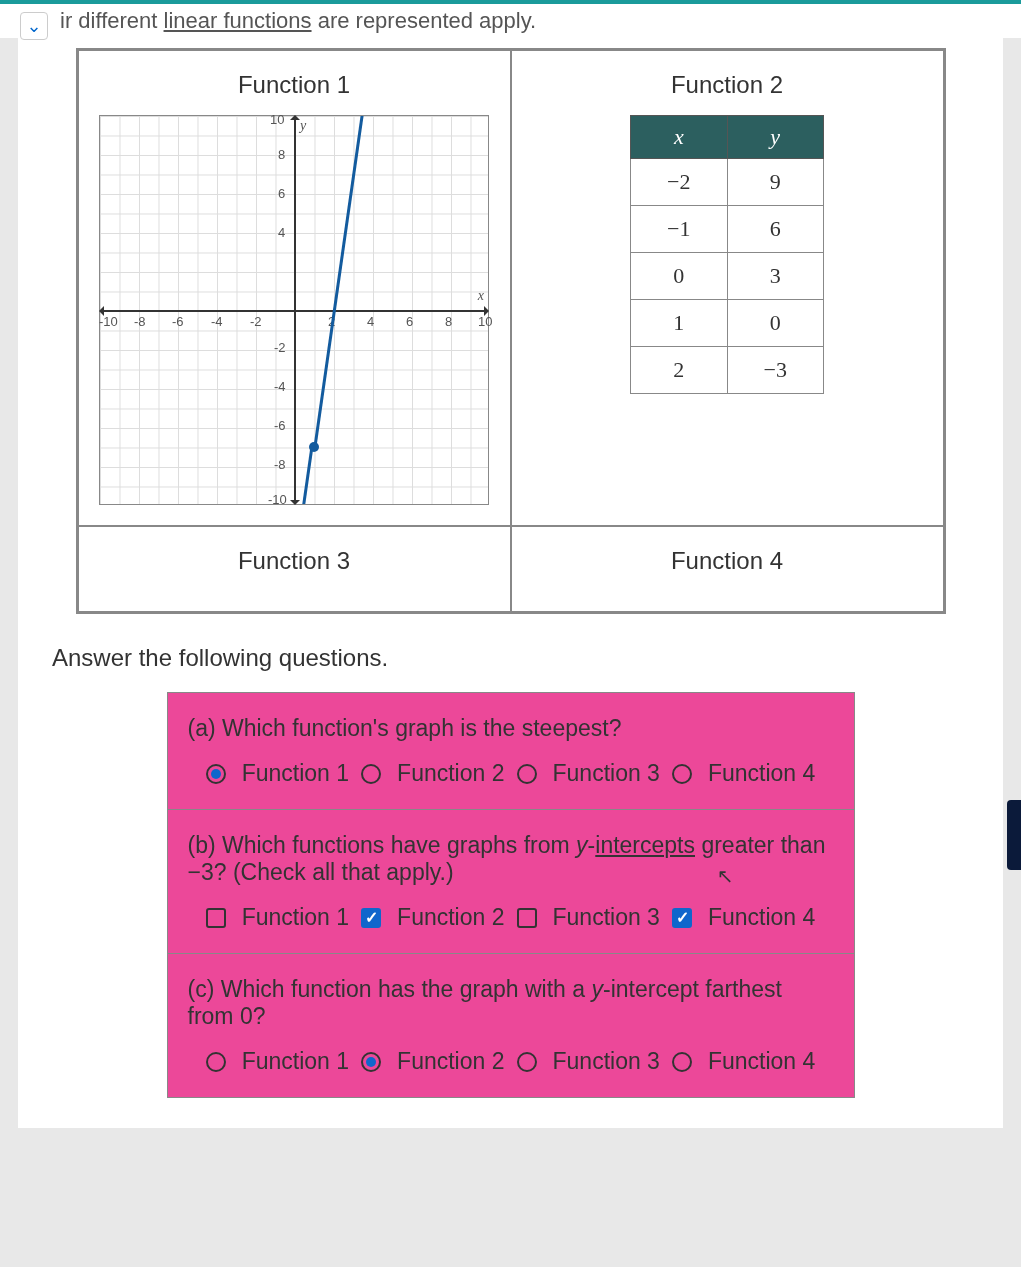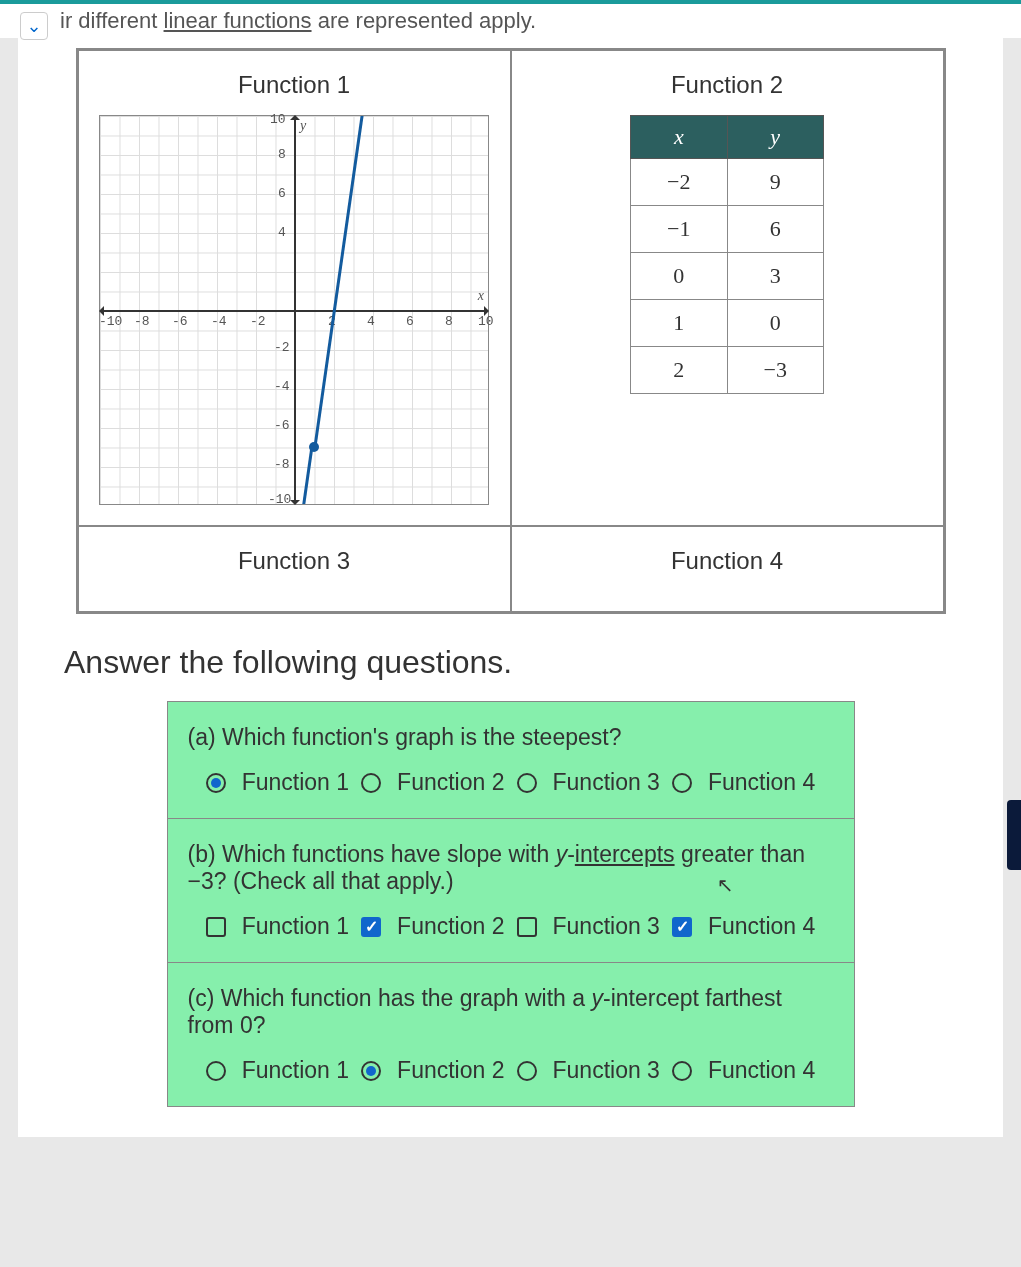--- a/index.html
+++ b/index.html
@@ -65,21 +65,21 @@
       linear-gradient(#ddd 1px, transparent 1px) 0 0 / 19.5px 19.5px,
       linear-gradient(90deg, #ddd 1px, transparent 1px) 0 0 / 19.5px 19.5px,
       #fff;
   }
   .axis-h { position:absolute; left:0; right:0; top:50%; height:2px; background:#333; }
   .axis-v { position:absolute; top:0; bottom:0; left:50%; width:2px; background:#333; }
   .axis-h::before { content:""; position:absolute; left:-6px; top:-4px; border:5px solid transparent; border-right-color:#333; }
   .axis-h::after { content:""; position:absolute; right:-6px; top:-4px; border:5px solid transparent; border-left-color:#333; }
   .axis-v::before { content:""; position:absolute; top:-6px; left:-4px; border:5px solid transparent; border-bottom-color:#333; }
   .axis-v::after { content:""; position:absolute; bottom:-6px; left:-4px; border:5px solid transparent; border-top-color:#333; }
-  .tick-label { position:absolute; font-size:13px; color:#555; font-family: Liberation Mono, monospace; }
+  .tick-label { position:absolute; font-size:13px; color:#555; font-family: Liberation Sans, sans-serif; }
   .plot-line {
     position:absolute;
     left:0; top:0;
     width:100%; height:100%;
     overflow:hidden;
   }
   .plot-segment {
     position:absolute;
     width:400px;
     height:3px;
@@ -115,28 +115,28 @@
     font-weight: normal;
   }
   .data-table td {
     background:#fff;
     padding:10px 36px;
     border:1px solid #888;
     text-align:center;
   }
   .eq { font-style: italic; font-family: Georgia, serif; }
   .prompt-line {
-    font-size: 32px;
-    margin: 20px 16px;
+    font-size: 24px;
+    margin: 20px 4px;
   }
   .q-box {
     border: 1px solid #888;
     margin: 0 auto;
     width: 688px;
-    background:#86efac;
+    background:#ec4899;
   }
   .q-row {
     border-bottom: 1px solid #888;
     padding: 22px 20px;
     font-size: 24px;
     font-family: Georgia, serif;
   }
   .q-row:last-child { border-bottom:none; }
   .q-text { margin-bottom: 18px; font-family: Arial, sans-serif; font-size:23px; }
   .q-text .ul { text-decoration: underline; text-align: center; }
@@ -299,21 +299,21 @@
           <span>Function 2</span>
         <span class="radio"></span>
           <span>Function 3</span>
         <span class="radio"></span>
           <span>Function 4</span>
       </div>
     </div>
 
     <div class="q-row" style="position:relative;">
       <div class="q-text">
-        <span>(b) Which functions have slope with </span><span style="font-style:italic">y</span>-<span class="ul">intercepts</span><span> greater than −3? (Check all that apply.)</span>
+        <span>(b) Which functions have graphs from </span><span style="font-style:italic">y</span>-<span class="ul">intercepts</span><span> greater than −3? (Check all that apply.)</span>
       </div>
       <div class="options">
         <span class="check"></span>
           <span>Function 1</span>
         <span class="check sel"></span>
           <span>Function 2</span>
         <span class="check"></span>
           <span>Function 3</span>
         <span class="check sel"></span>
           <span>Function 4</span>

